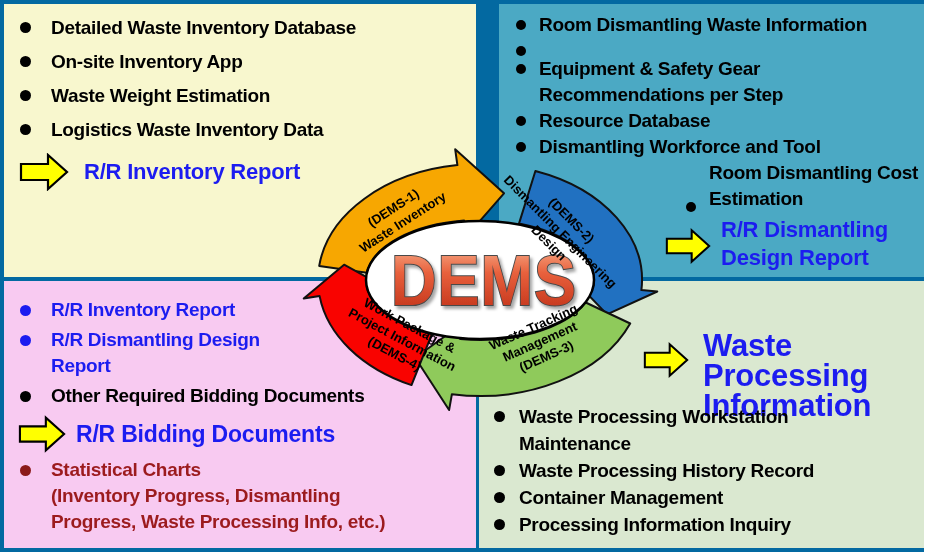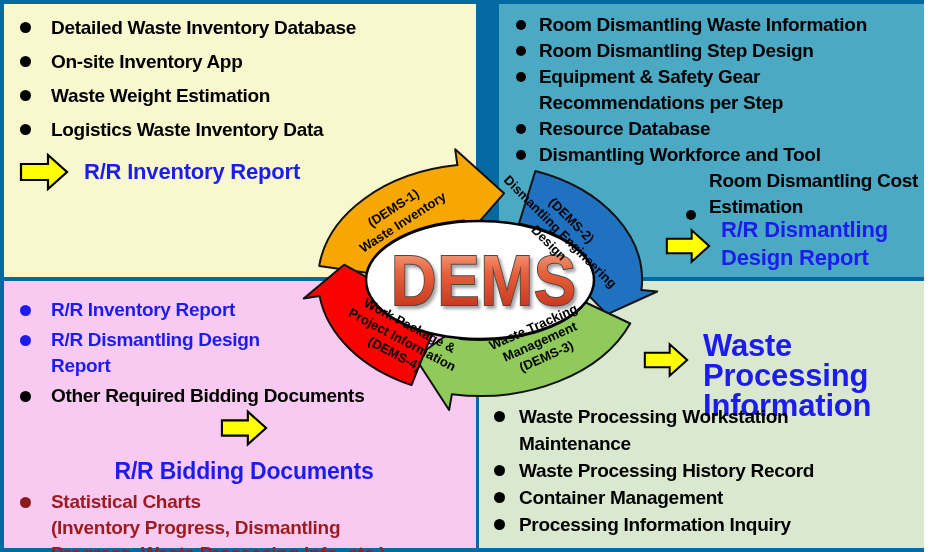--- a/index.html
+++ b/index.html
@@ -63,21 +63,20 @@
     </div>
   </div>
 
   <div class="q q-tr">
     <div class="bullet">
       <span class="dot"></span>
       <span class="btext">Room Dismantling Waste Information</span>
     </div>
     <div class="bullet">
       <span class="dot"></span>
-      <span class="btext">Room Dismantling Step Design</span>
     </div>
     <div class="bullet">
       <span class="dot"></span>
       <span class="btext">Equipment &amp; Safety Gear
 Recommendations per Step</span>
     </div>
     <div class="bullet">
       <span class="dot"></span>
       <span class="btext">Resource Database</span>
     </div>
@@ -104,21 +103,21 @@
     </div>
     <div class="bullet mb4">
       <span class="dot blue-dot"></span>
       <span class="btext blue" style="line-height:26px">R/R Dismantling Design
 Report</span>
     </div>
     <div class="bullet">
       <span class="dot"></span>
       <span class="btext" style="line-height:26px">Other Required Bidding Documents</span>
     </div>
-    <div class="arrow-row" style="margin-top:0;gap:10px;flex-direction:column;">
+    <div class="arrow-row" style="margin-top:6px;gap:10px;">
       <svg class="block-arrow" width="48" height="38" viewBox="0 0 50 38">
         <path d="M2,11 L29,11 L29,2 L48,19 L29,36 L29,27 L2,27 Z" stroke="#000" stroke-width="2.2" fill="#FFFF00"></path>
       </svg>
       <span class="alabel blue" style="font-size:23px;">R/R Bidding Documents</span>
     </div>
     <div class="bullet" style="margin-top:4px;">
       <span class="dot darkred-dot"></span>
       <span class="btext darkred" style="line-height:26px">Statistical Charts
 (Inventory Progress, Dismantling
 Progress, Waste Processing Info, etc.)</span>

